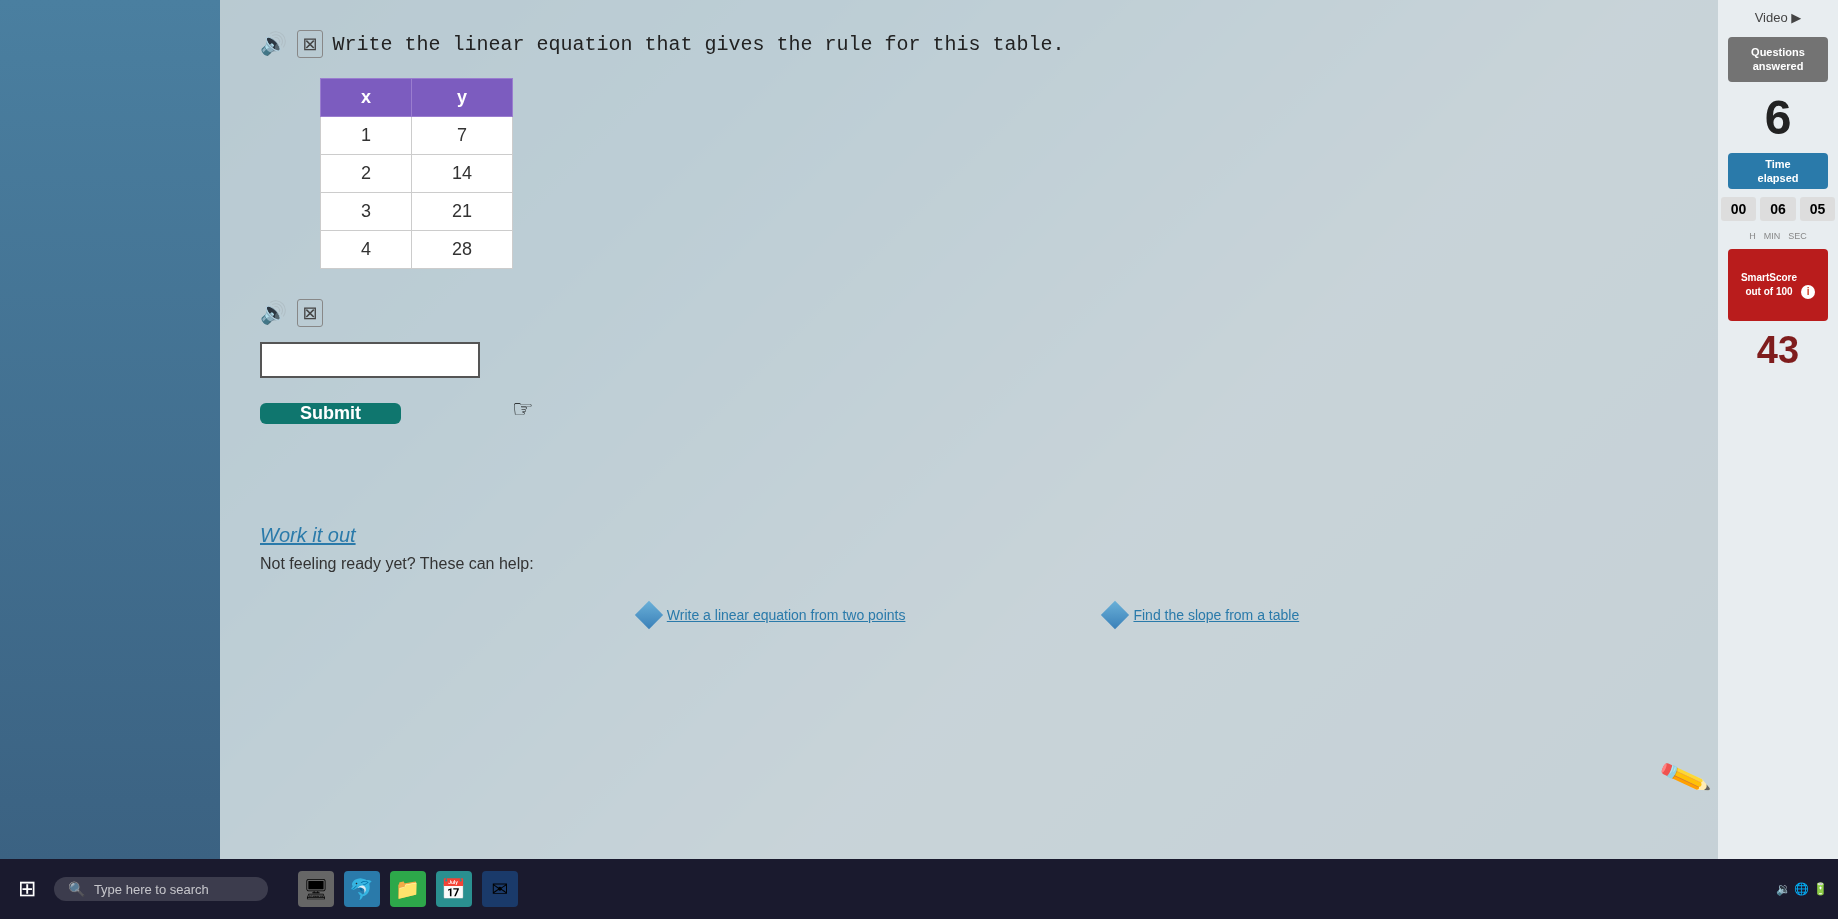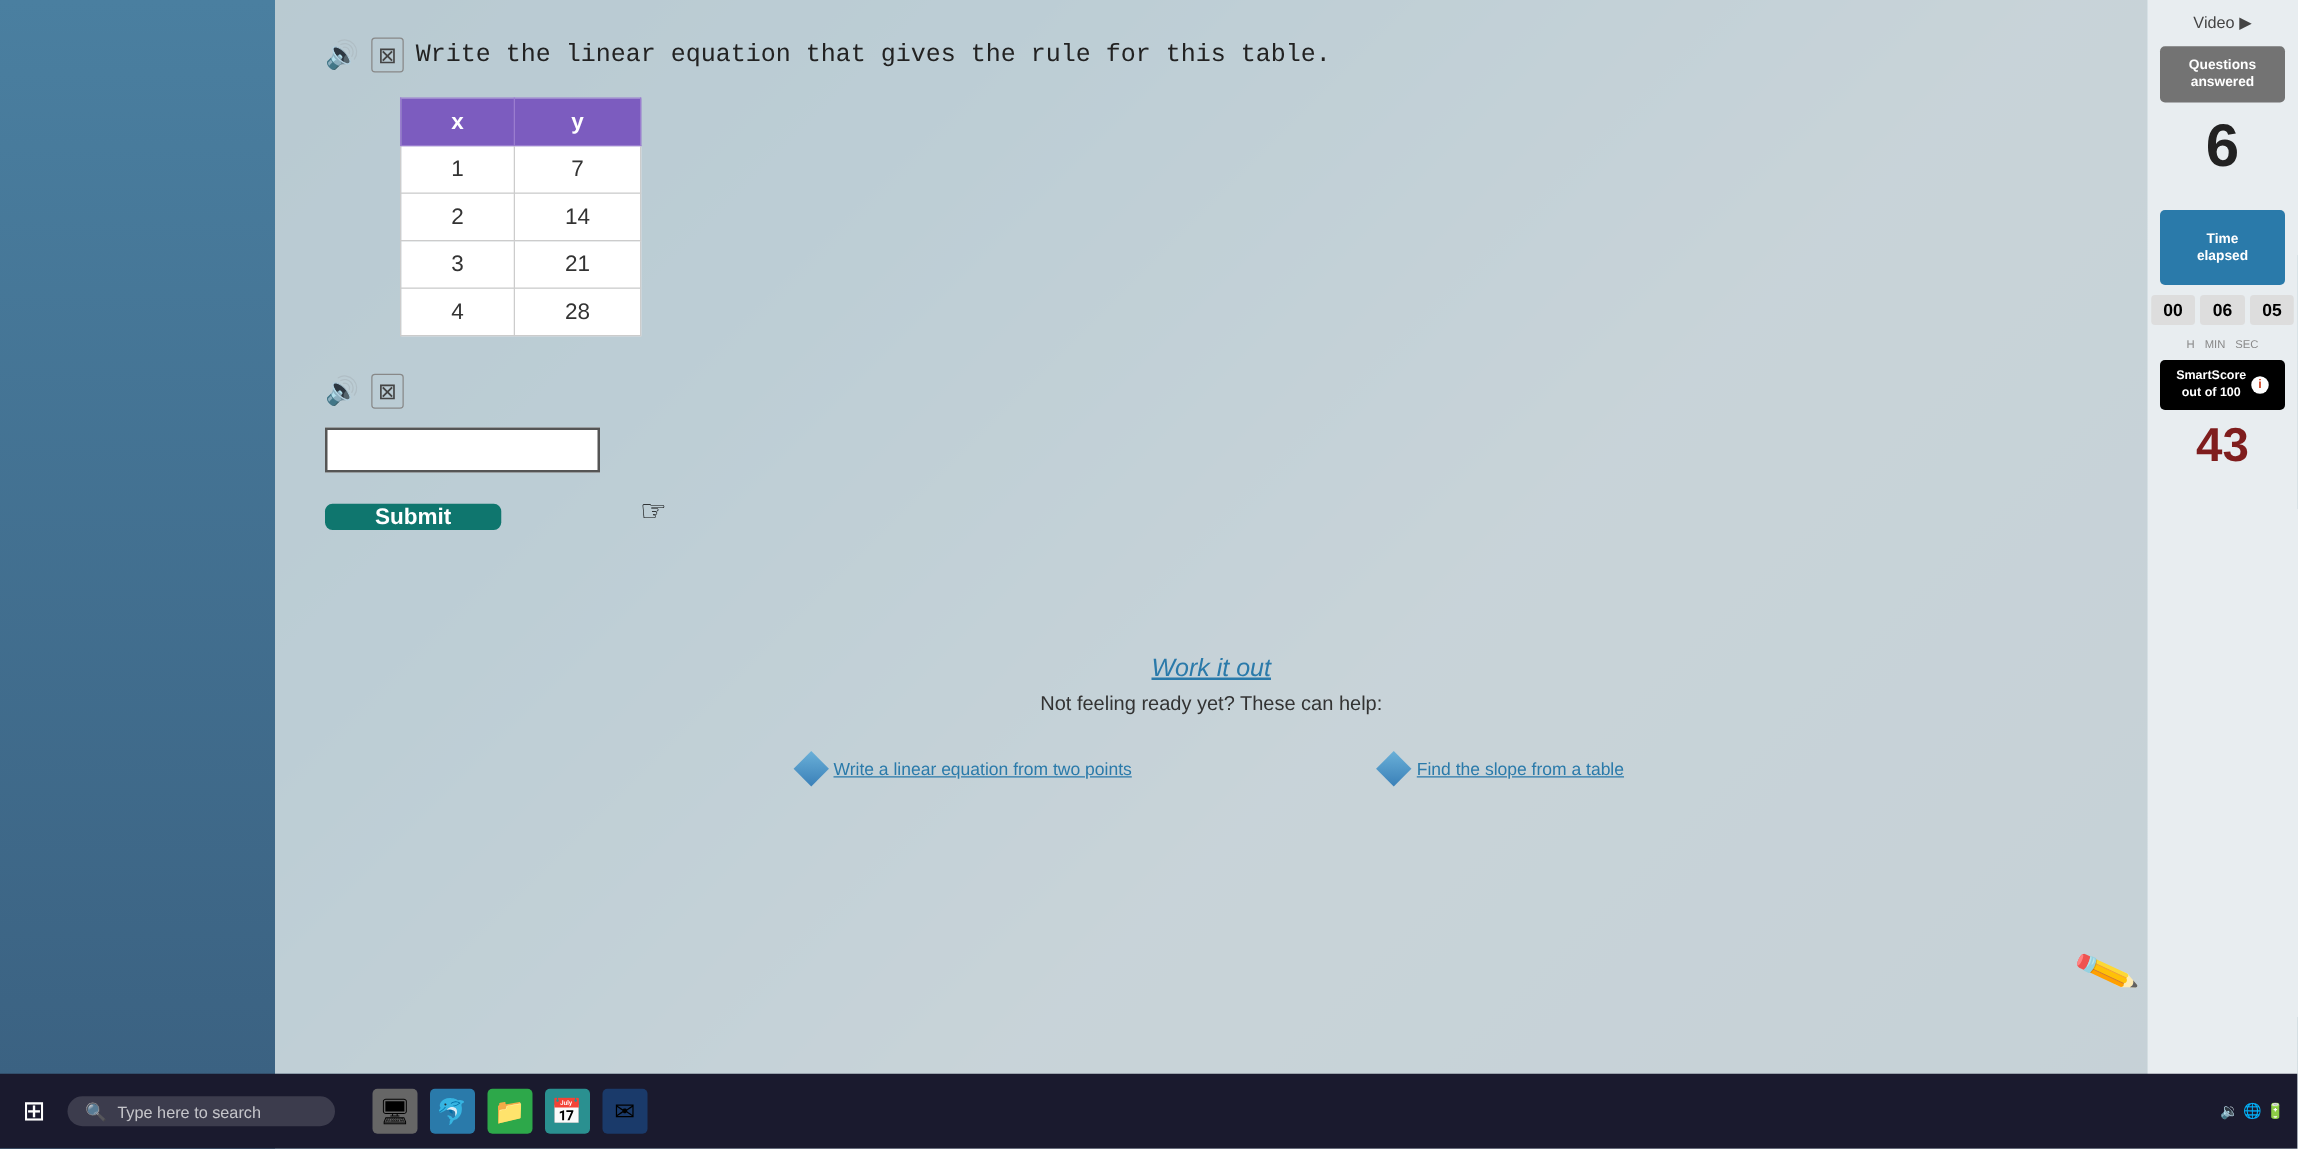--- a/index.html
+++ b/index.html
@@ -112,21 +112,20 @@
       padding: 0 40px;
       font-size: 18px;
       font-weight: bold;
       border-radius: 6px;
       cursor: pointer;
       margin-bottom: 60px;
     }
 
     
     .work-it-out {
-      text-align: center;
       margin-top: 40px;
     }
 
     .work-it-out-title {
       color: #2a7aaa;
       font-size: 20px;
       font-style: italic;
       text-decoration: underline;
       margin-bottom: 8px;
     }
@@ -205,26 +204,25 @@
       font-weight: bold;
       color: #222;
       text-align: center;
     }
 
     .time-elapsed-btn {
       background-color: #2a7aaa;
       color: white;
       font-size: 11px;
       font-weight: bold;
-      padding: 16px 10px;
+      padding: 4px 10px;
       border-radius: 4px;
       text-align: center;
       width: 100%;
       line-height: 1.3;
-      margin-top: 15px;
     }
 
     .timer-display {
       display: flex;
       gap: 4px;
       align-items: center;
       font-size: 14px;
     }
 
     .timer-box {
@@ -237,31 +235,31 @@
 
     .timer-labels {
       display: flex;
       gap: 8px;
       font-size: 9px;
       color: #888;
       margin-top: 2px;
     }
 
     .smart-score-btn {
-      background-color: #000000;
+      background-color: #b91c1c;
       color: white;
       font-size: 10px;
       font-weight: bold;
-      padding: 6px 8px;
+      padding: 22px 8px;
       border-radius: 4px;
       text-align: center;
       width: 100%;
       line-height: 1.4;
       display: flex;
-      align-items: center;
+      align-items: flex-end;
       gap: 4px;
       justify-content: center;
     }
 
     .smart-score-value {
       font-size: 38px;
       font-weight: bold;
       color: #7f1d1d;
       text-align: center;
     }

